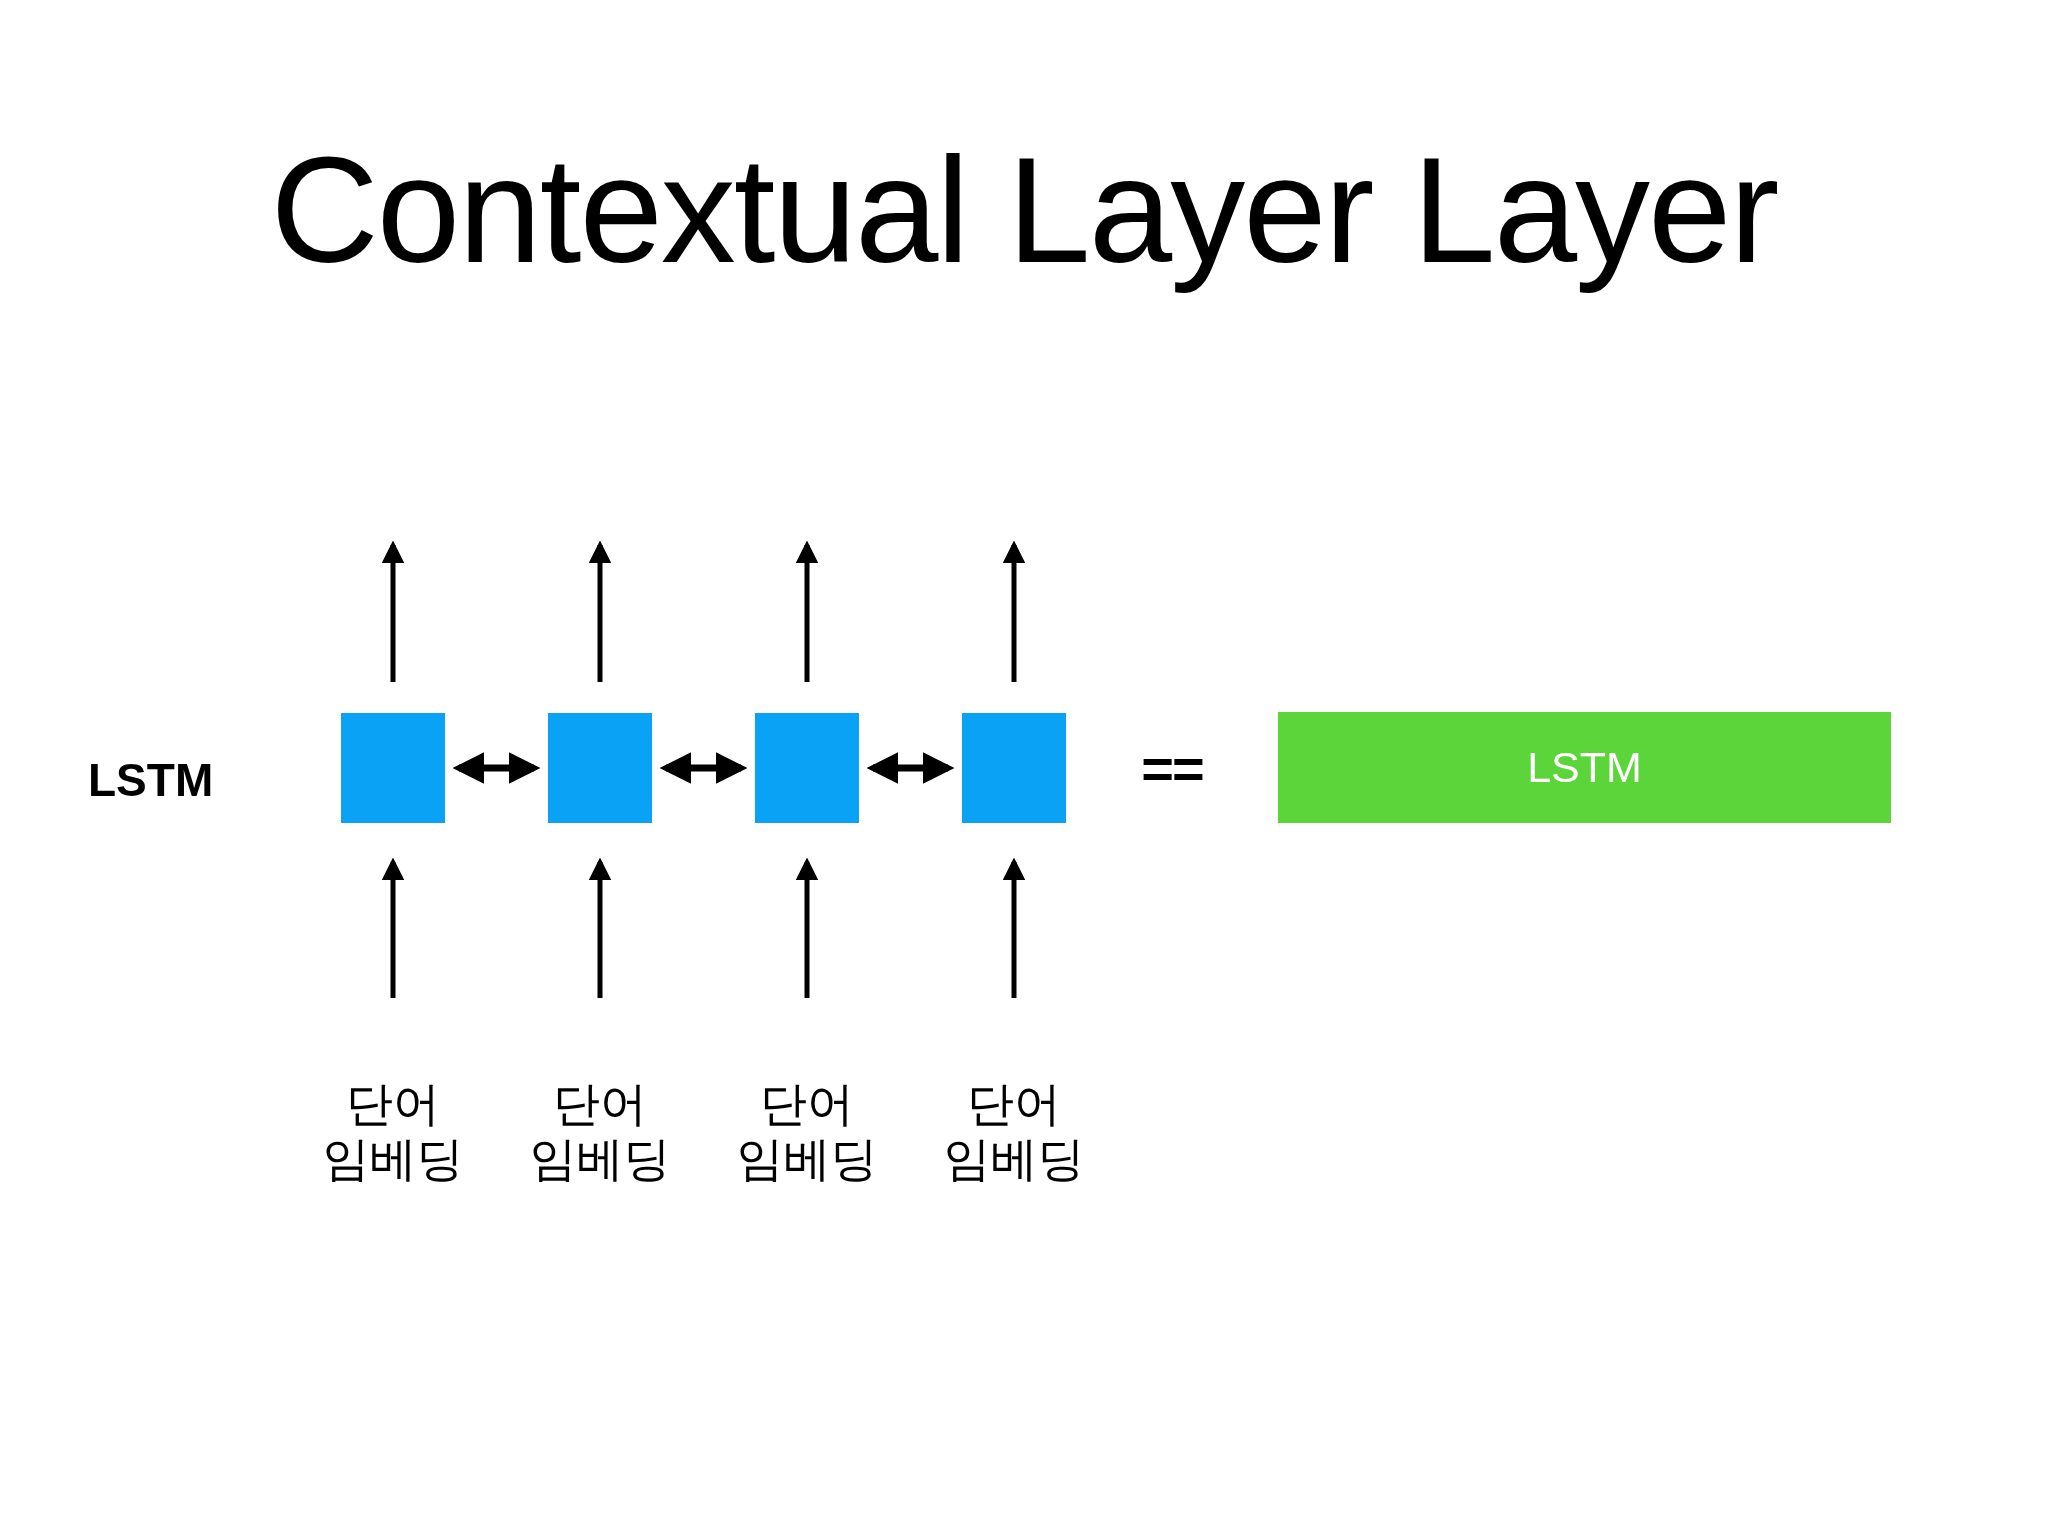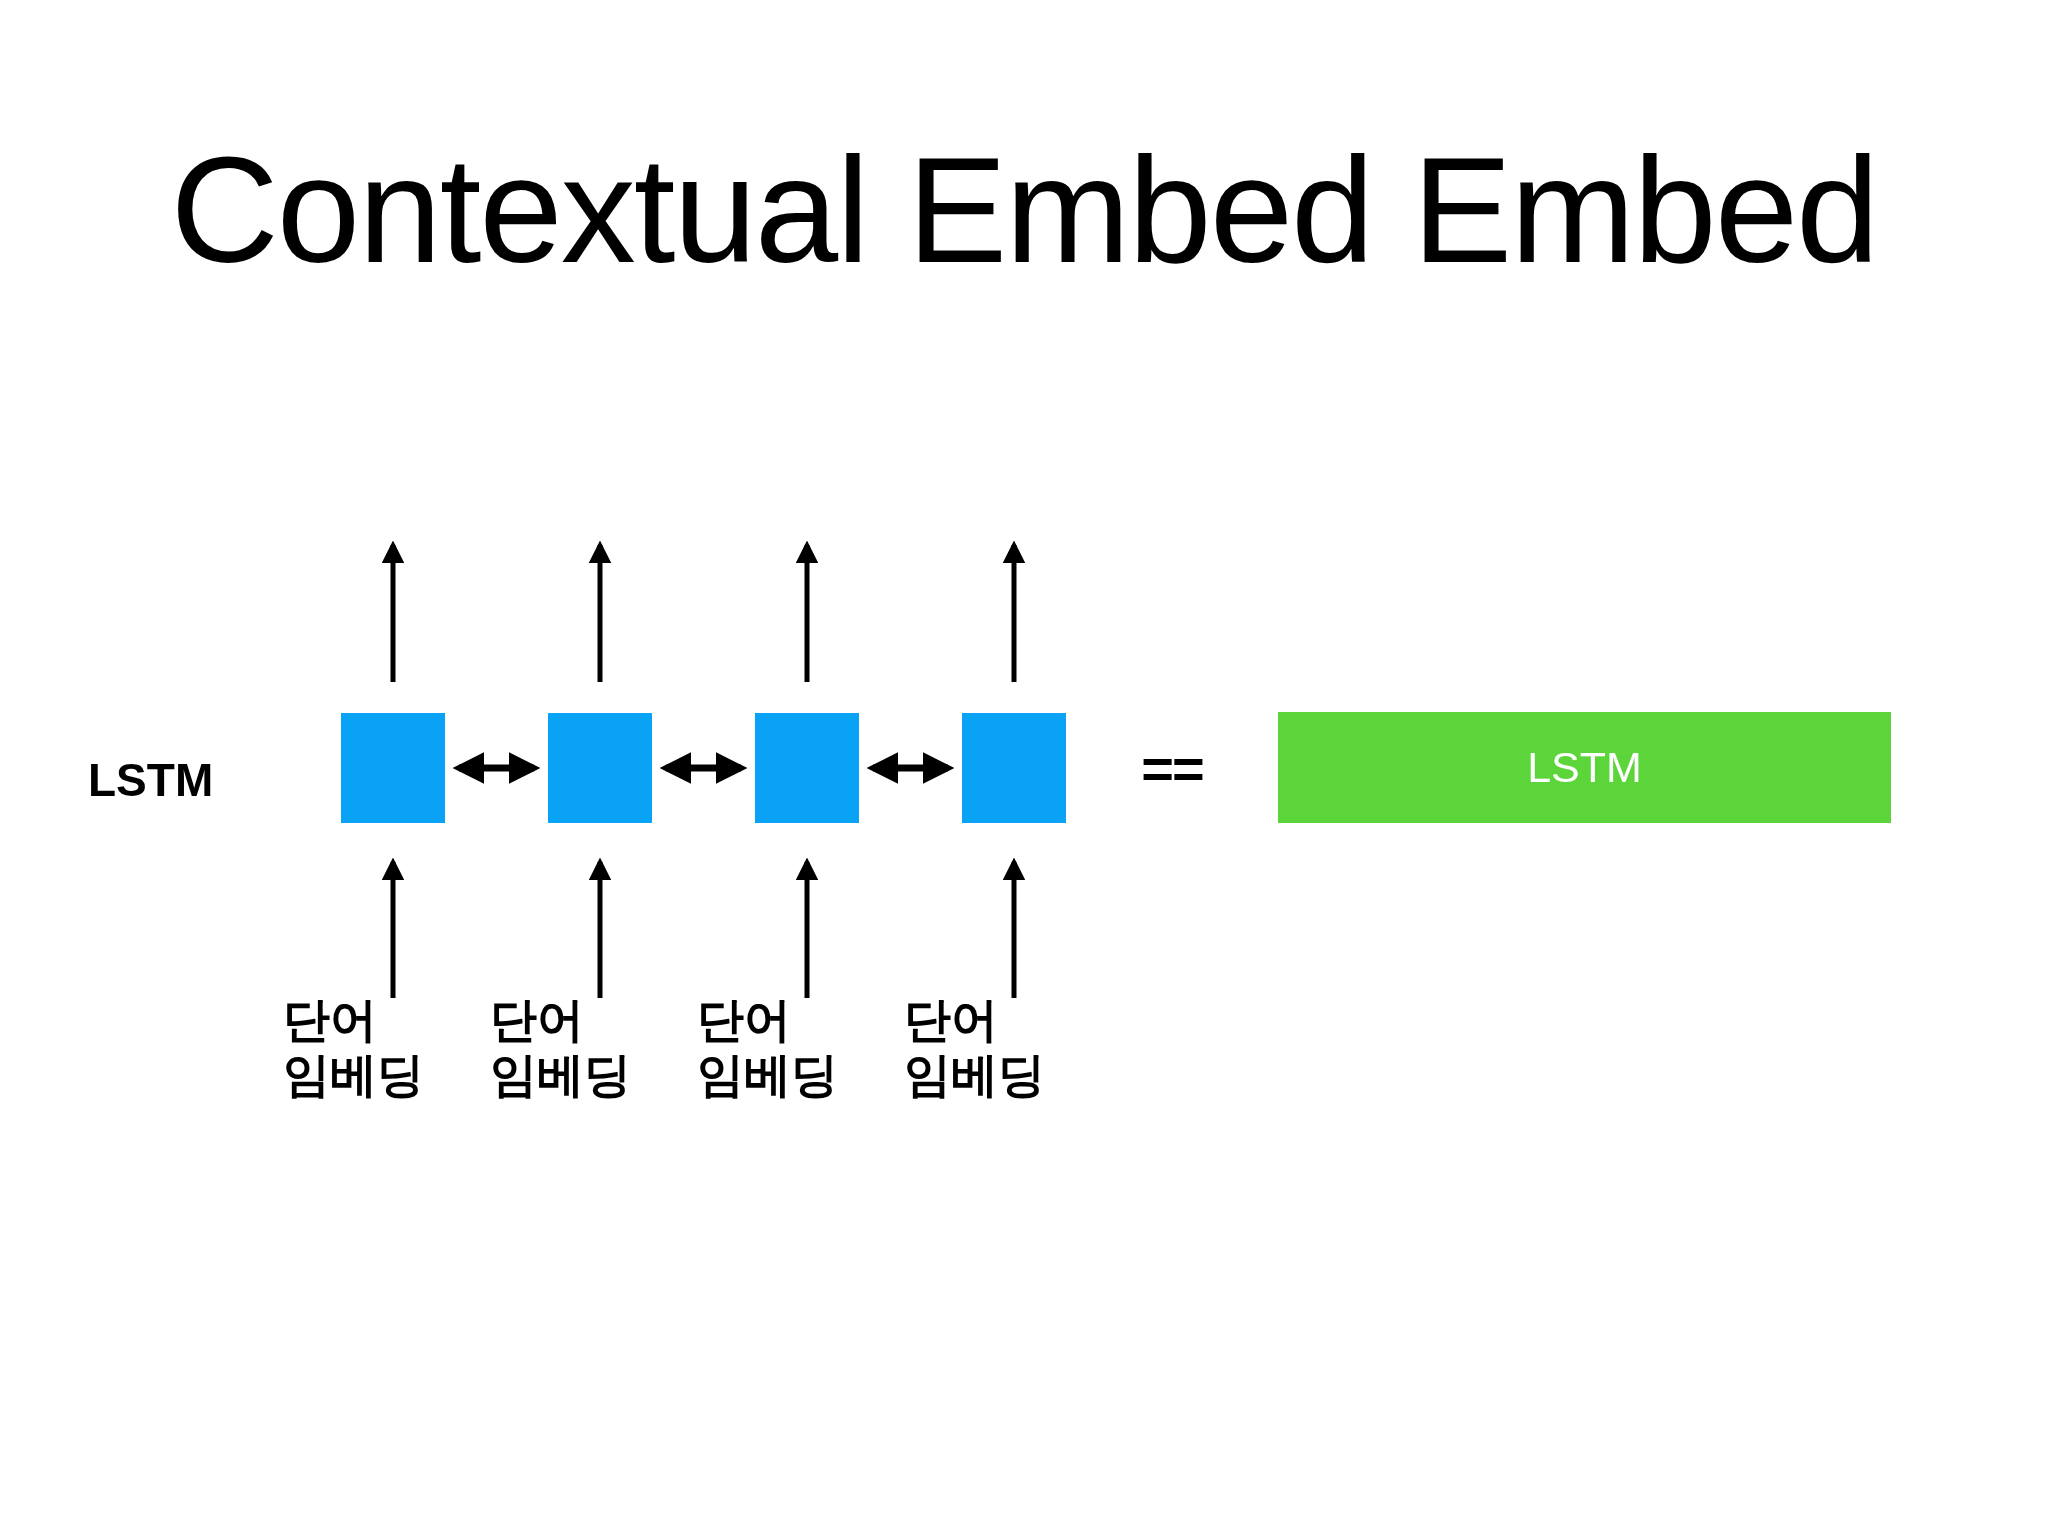--- a/index.html
+++ b/index.html
@@ -64,25 +64,25 @@
     height: 111px;
     display: flex;
     align-items: center;
     justify-content: center;
     font-size: 43px;
     font-weight: 400;
     color: #ffffff;
   }
   .embed-label {
     position: absolute;
-    top: 992px;
+    top: 1076px;
     width: 220px;
-    text-align: left;
+    text-align: center;
     font-size: 47px;
-    font-weight: 700;
+    font-weight: 400;
     line-height: 55px;
     white-space: nowrap;
   }
   .embed-label.p1 { left: 283px; }
   .embed-label.p2 { left: 490px; }
   .embed-label.p3 { left: 697px; }
   .embed-label.p4 { left: 904px; }
   .arrow-line {
     stroke: #000000;
     fill: none;
@@ -118,21 +118,21 @@
     <line class="arrow-line arrow-h" x1="873" y1="768" x2="948" y2="768" marker-start="url(#ah)" marker-end="url(#ah)"></line>
 
     <rect x="341" y="713" width="104" height="110" fill="#09A2F5"></rect>
     <rect x="548" y="713" width="104" height="110" fill="#09A2F5"></rect>
     <rect x="755" y="713" width="104" height="110" fill="#09A2F5"></rect>
     <rect x="962" y="713" width="104" height="110" fill="#09A2F5"></rect>
 
     <rect x="1278" y="712" width="613" height="111" fill="#5CD53A"></rect>
   </svg>
 
-  <h1 class="slide-title">Contextual Embed Embed</h1>
+  <h1 class="slide-title">Contextual Layer Layer</h1>
 
   <div class="lstm-left-label">LSTM</div>
 
   <div class="equals-sign">==</div>
 
   <div class="green-box-label">LSTM</div>
 
   <div class="embed-label p1">
     <div>단어</div>
     <div>임베딩</div>

